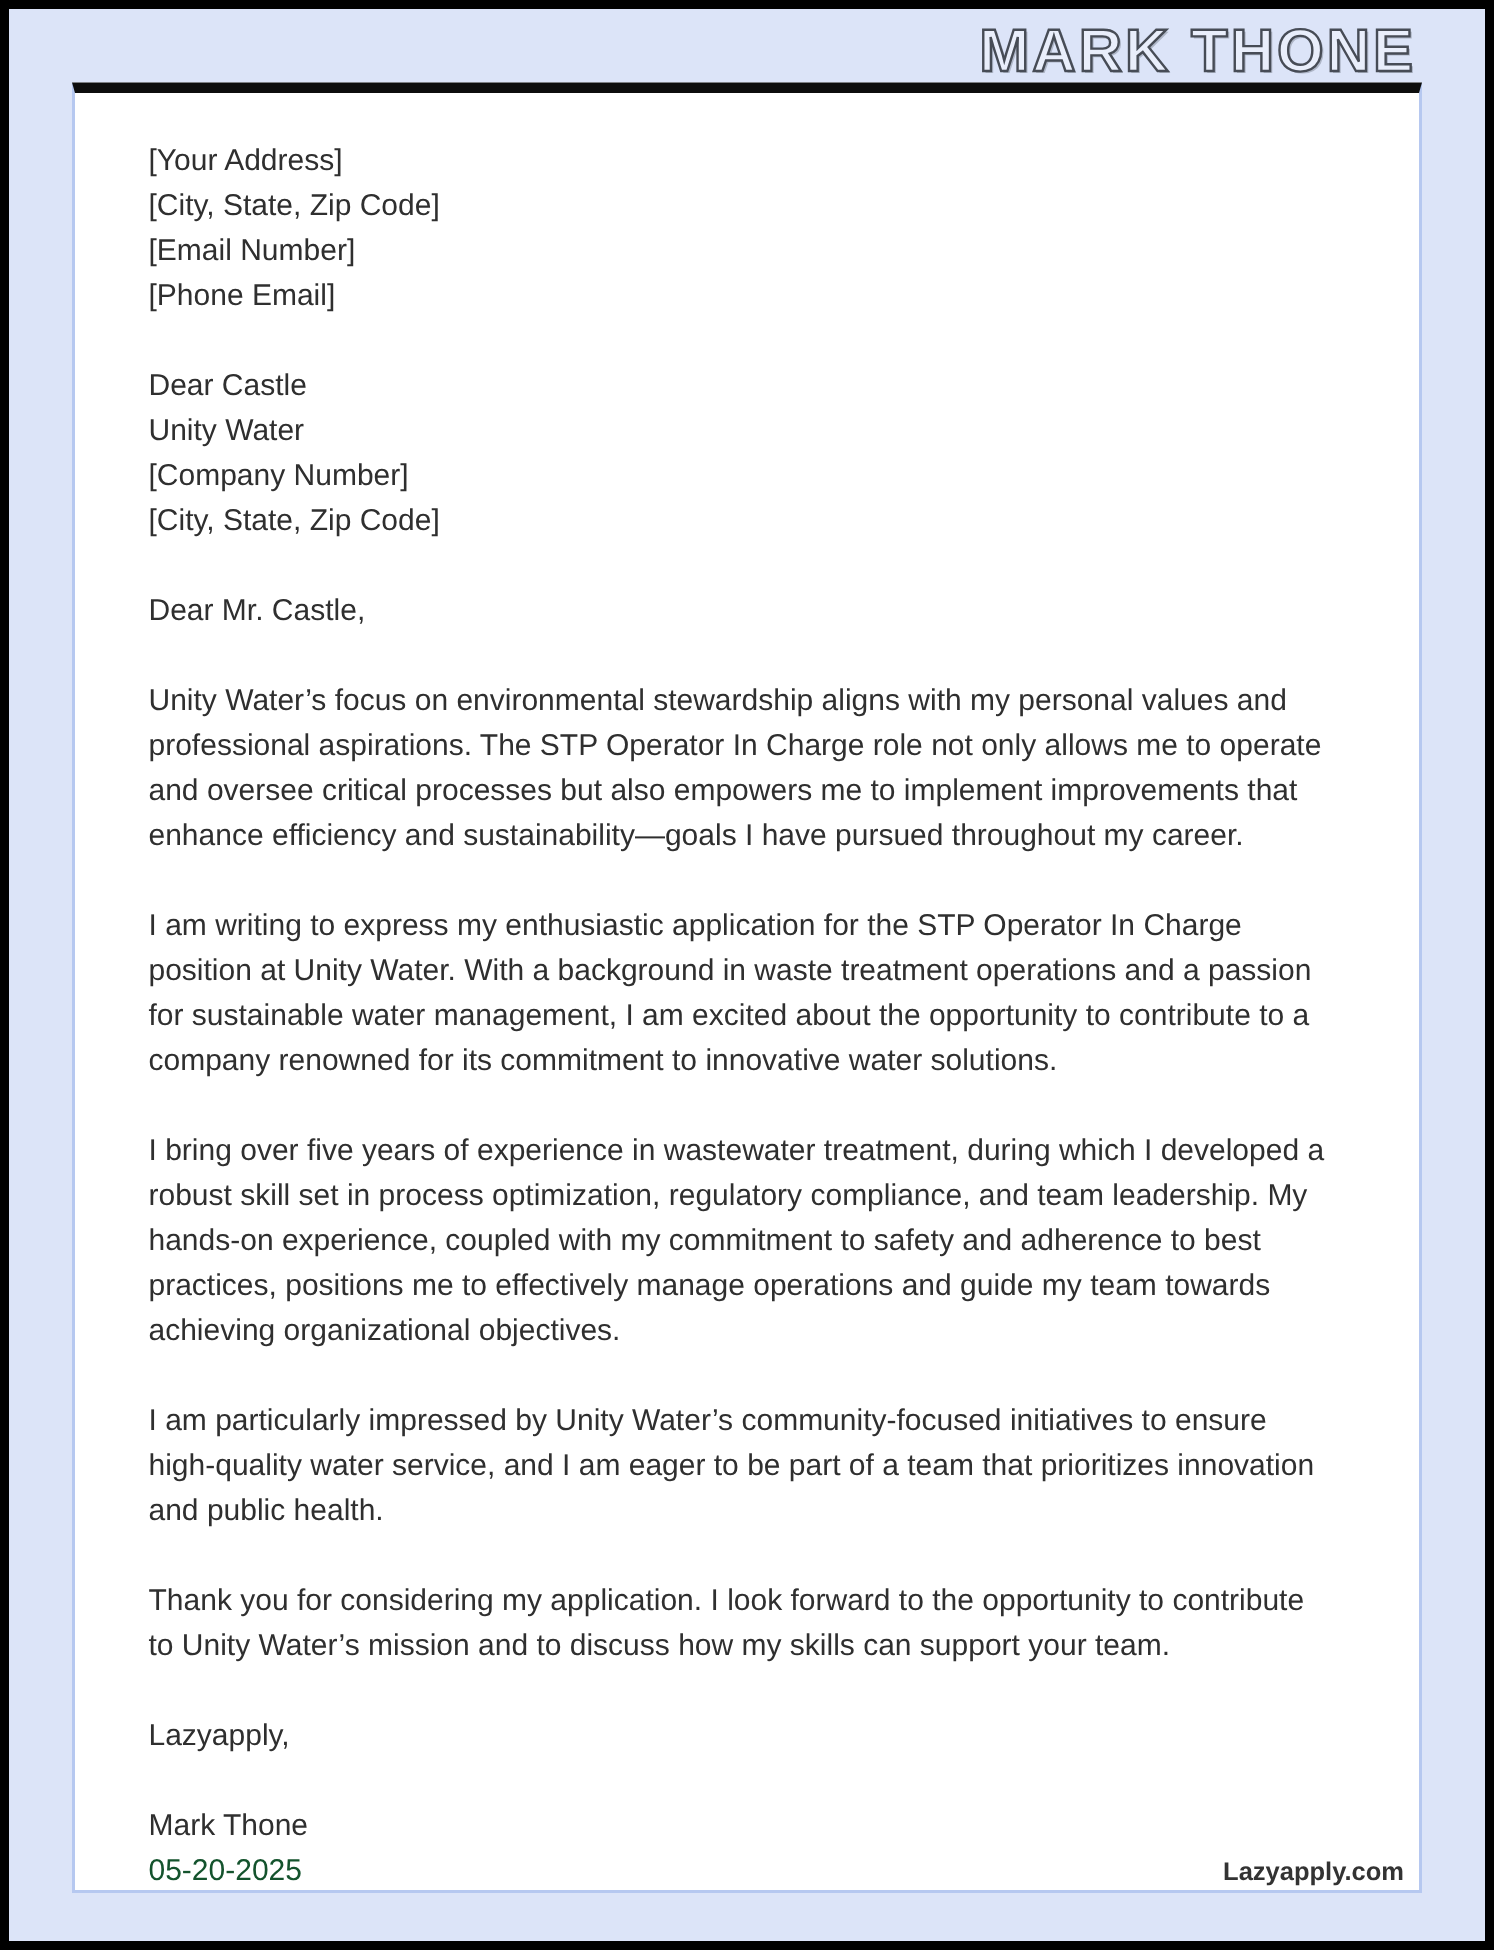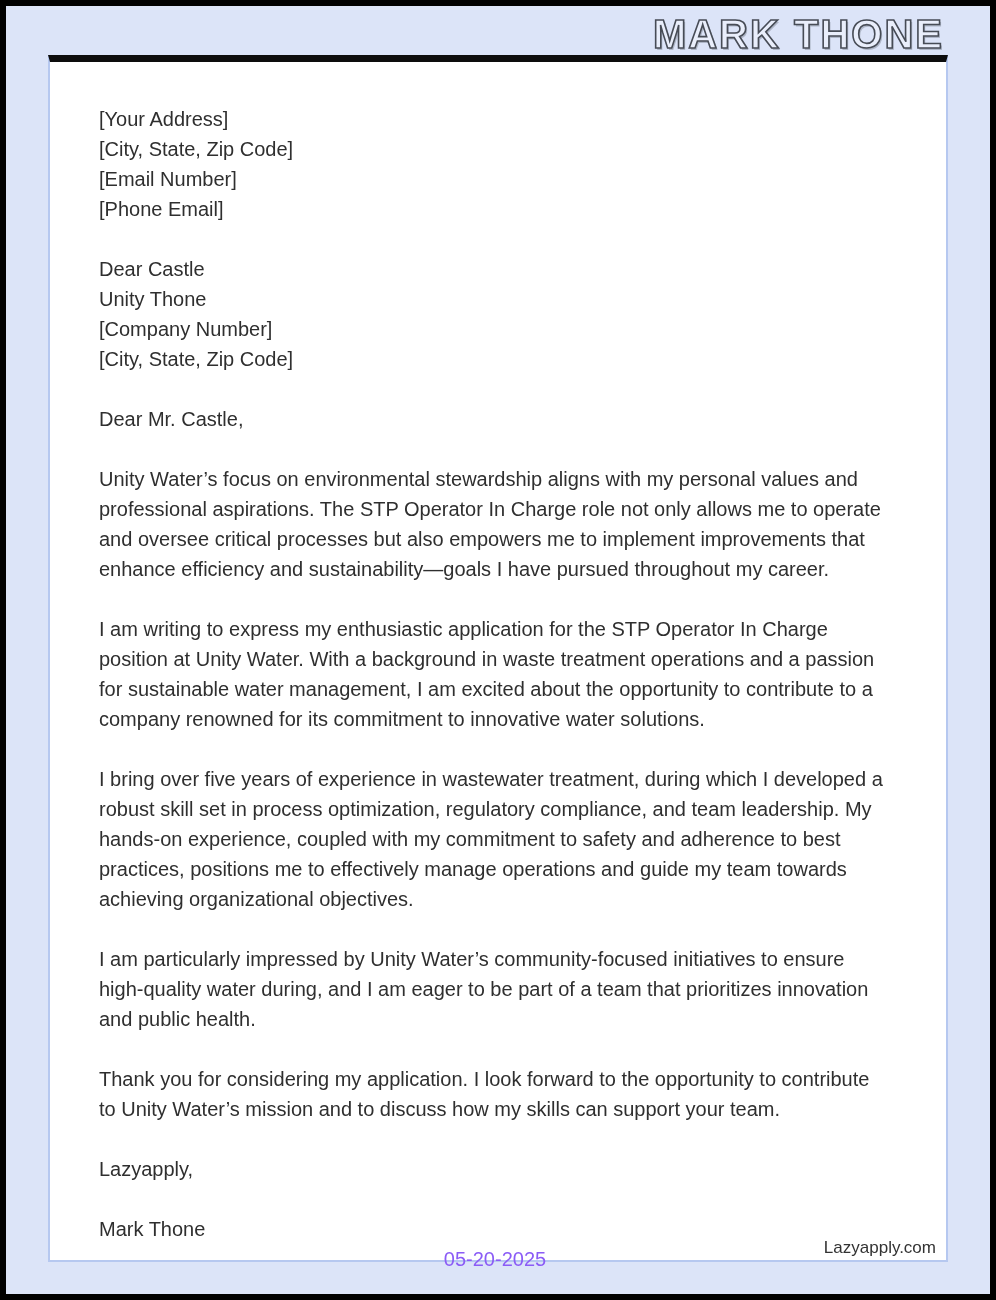--- a/index.html
+++ b/index.html
@@ -39,72 +39,72 @@
     box-sizing: border-box;
     background: #ffffff;
     border-top: 7px solid #0d0d0d;
     border-left: 2px solid #b6c8f0;
     border-right: 2px solid #b6c8f0;
     border-bottom: 2px solid #b6c8f0;
     overflow: visible;       
   }
 
   .content {
-    padding: 42px 55px 0 49px;
+    padding: 30px 55px 0 49px;
     font-size: 20px;
     line-height: 30px;
     color: #2f2f2f;
   }
 
   .block { margin: 0 0 30px 0; }
   .line  { white-space: nowrap; }
 
   .date-line {
-    color: #8b5cf6;          
+    color: #14532d;          
     cursor: pointer;
-    text-align: center;
   }
 
   .watermark {
     position: absolute;
     right: 10px;
     bottom: 1px;
     font-size: 17px;
     line-height: 22px;
     color: #333333;
+    font-weight: bold;
   }
 </style>
 </head>
 <body>
 
 <div class="letterhead">MARK THONE</div>
 
 <div class="page">
   <div class="content">
 
     <div class="block">
       <div class="line">[Your Address]</div>
       <div class="line">[City, State, Zip Code]</div>
       <div class="line">[Email Number]</div>
       <div class="line">[Phone Email]</div>
     </div>
 
     <div class="block">
       <div class="line">Dear Castle</div>
-      <div class="line">Unity Thone</div>
+      <div class="line">Unity Water</div>
       <div class="line">[Company Number]</div>
       <div class="line">[City, State, Zip Code]</div>
     </div>
 
     <div class="block">Dear Mr. Castle,</div>
 
     <div class="block">Unity Water’s focus on environmental stewardship aligns with my personal values and professional aspirations. The STP Operator In Charge role not only allows me to operate and oversee critical processes but also empowers me to implement improvements that enhance efficiency and sustainability—goals I have pursued throughout my career.</div>
     <div class="block">I am writing to express my enthusiastic application for the STP Operator In Charge position at Unity Water. With a background in waste treatment operations and a passion for sustainable water management, I am excited about the opportunity to contribute to a company renowned for its commitment to innovative water solutions.</div>
     <div class="block">I bring over five years of experience in wastewater treatment, during which I developed a robust skill set in process optimization, regulatory compliance, and team leadership. My hands-on experience, coupled with my commitment to safety and adherence to best practices, positions me to effectively manage operations and guide my team towards achieving organizational objectives.</div>
-    <div class="block">I am particularly impressed by Unity Water’s community-focused initiatives to ensure high-quality water during, and I am eager to be part of a team that prioritizes innovation and public health.</div>
+    <div class="block">I am particularly impressed by Unity Water’s community-focused initiatives to ensure high-quality water service, and I am eager to be part of a team that prioritizes innovation and public health.</div>
     <div class="block">Thank you for considering my application. I look forward to the opportunity to contribute to Unity Water’s mission and to discuss how my skills can support your team.</div>
 
     <div class="block">Lazyapply,</div>
 
     <div>
       <div class="line">Mark Thone</div>
       <div class="line date-line">05-20-2025</div>
     </div>
 
   </div>

